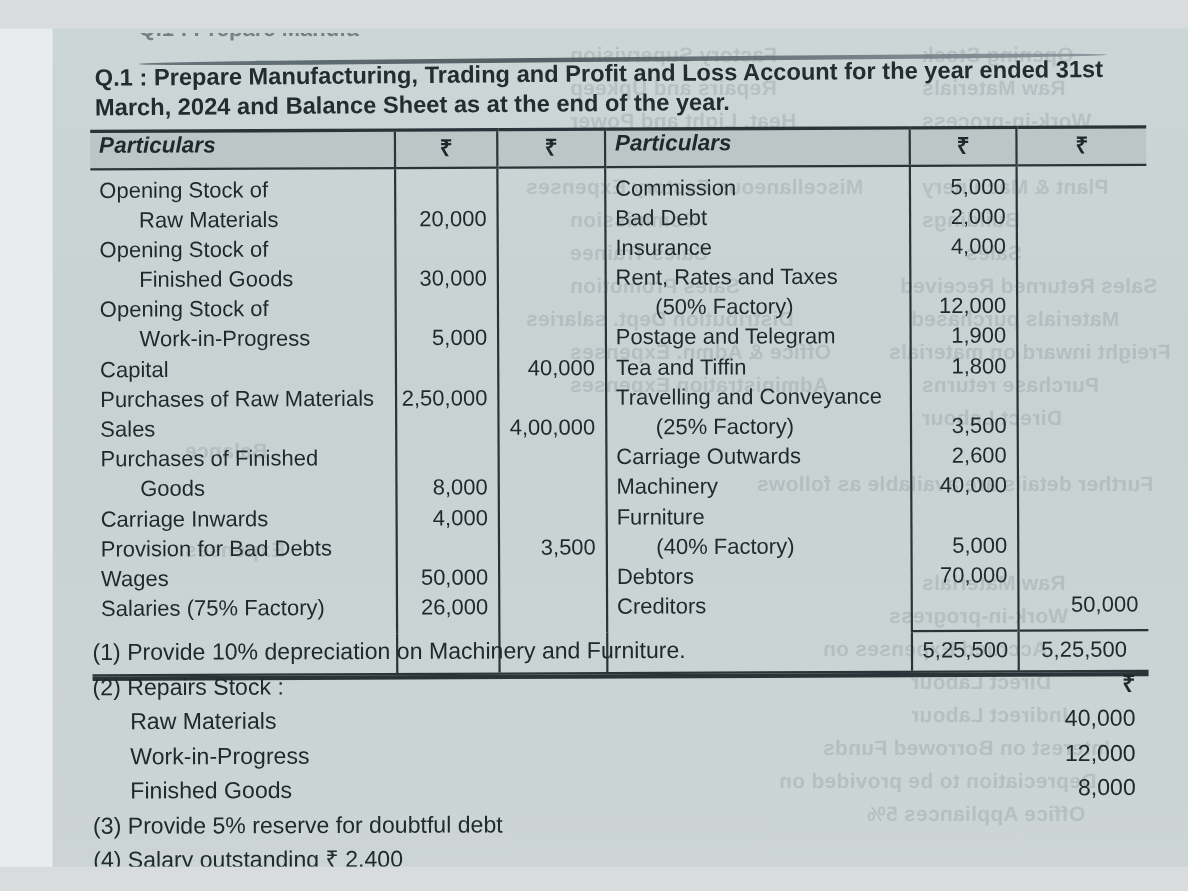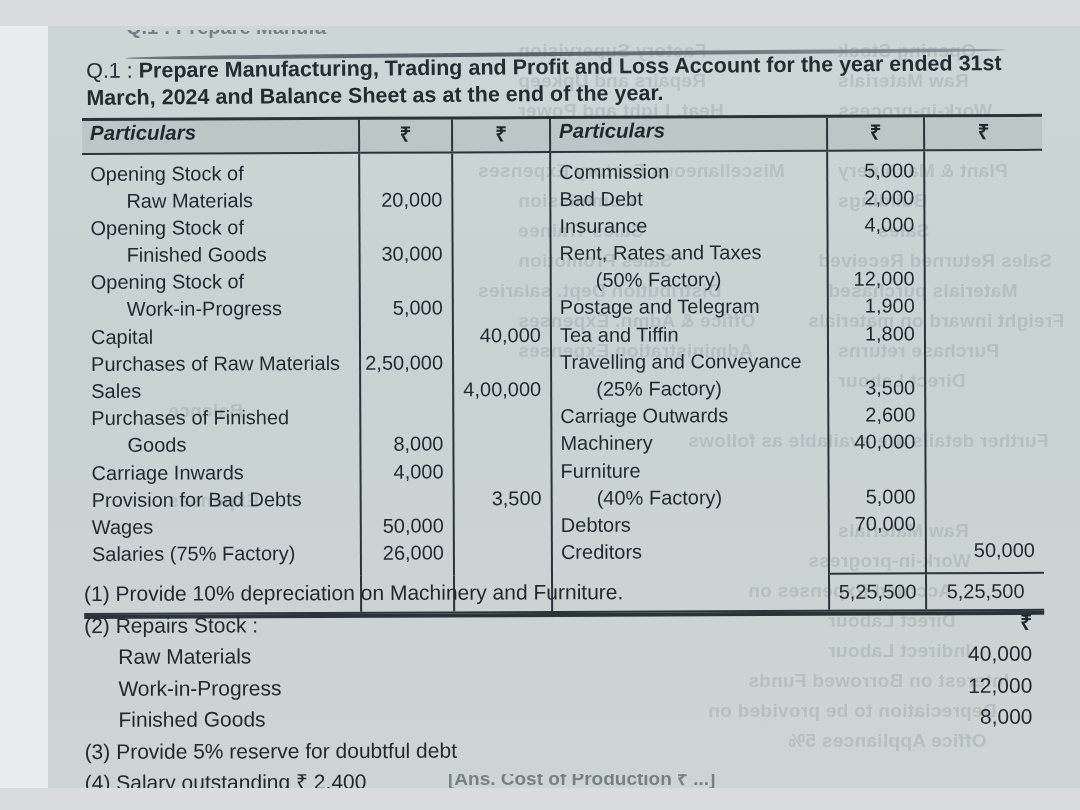--- a/index.html
+++ b/index.html
@@ -96,21 +96,21 @@
     position: absolute;
     left: 38px; top: 32px;
     width: 940px;
     color: #222c31;
     font-size: 21.5px;
     font-weight: 700;
     line-height: 27px;
     transform: rotate(-0.5deg);
     transform-origin: left top;
   }
-  .qheading .qlabel { font-weight: 400; }
+  .qheading .qlabel { font-weight: 700; }
 
   
   .tbl-wrap {
     position: absolute;
     left: 34px; top: 92px;
     width: 960px;
     transform: rotate(-0.25deg);
     transform-origin: left top;
   }
   table.ledger {
@@ -417,20 +417,17 @@
     <div class="notes" id="notes-list">
         <div class="note-line"><span>(1) </span><span>Provide 10% depreciation on Machinery and Furniture.</span></div>
         <div class="note-line"><span>(2) </span><span>Repairs Stock :</span><span class="note-rupee">₹</span></div>
         <div class="note-line"><span class="ind">&nbsp;</span><span>Raw Materials</span><span class="note-amt">40,000</span></div>
         <div class="note-line"><span class="ind">&nbsp;</span><span>Work-in-Progress</span><span class="note-amt">12,000</span></div>
         <div class="note-line"><span class="ind">&nbsp;</span><span>Finished Goods</span><span class="note-amt">8,000</span></div>
         <div class="note-line"><span>(3) </span><span>Provide 5% reserve for doubtful debt</span></div>
         <div class="note-line"><span>(4) </span><span>Salary outstanding ₹ 2,400</span></div>
       </div>
 
-    <div class="crop-bottom">
-      <span>[Ans. Cost of Production ₹ ...]</span>
-    </div>
 
   </div>
 
   <div class="band-bottom"></div>
 </div>
 
 </body></html>

